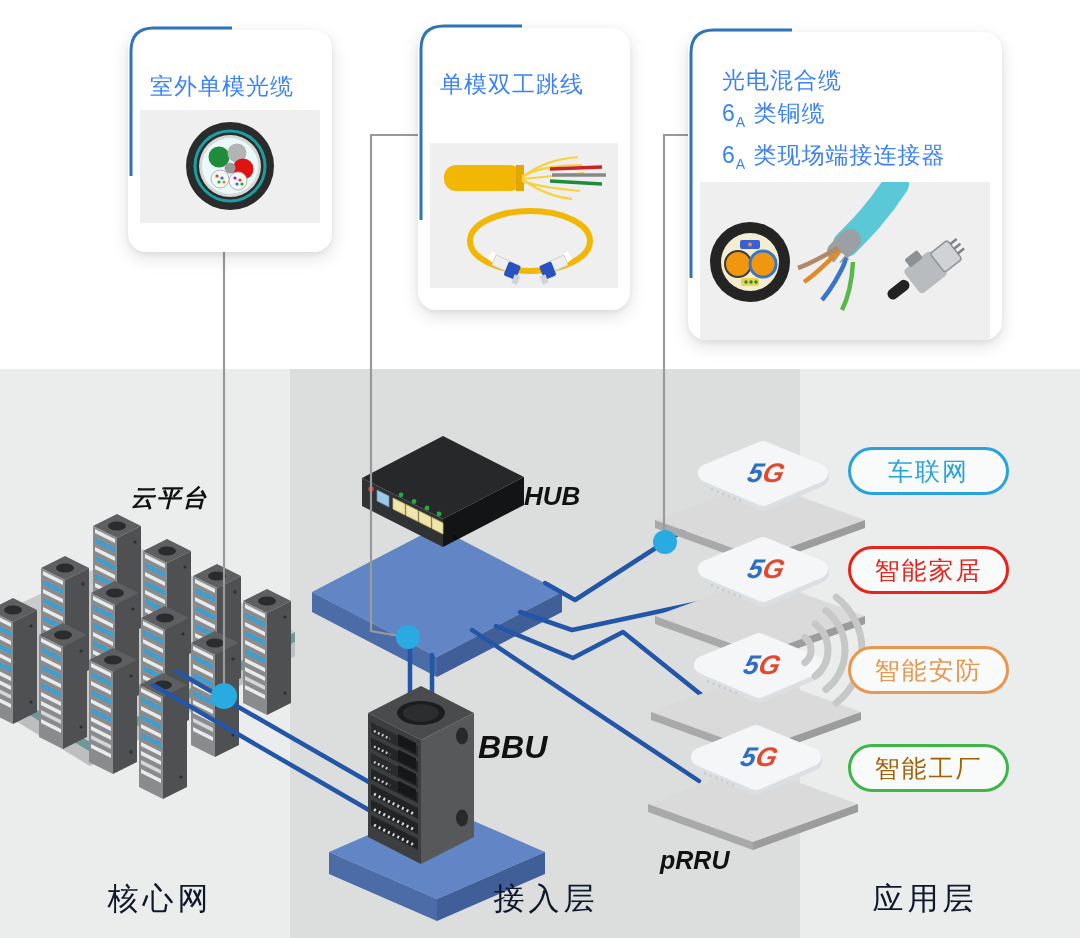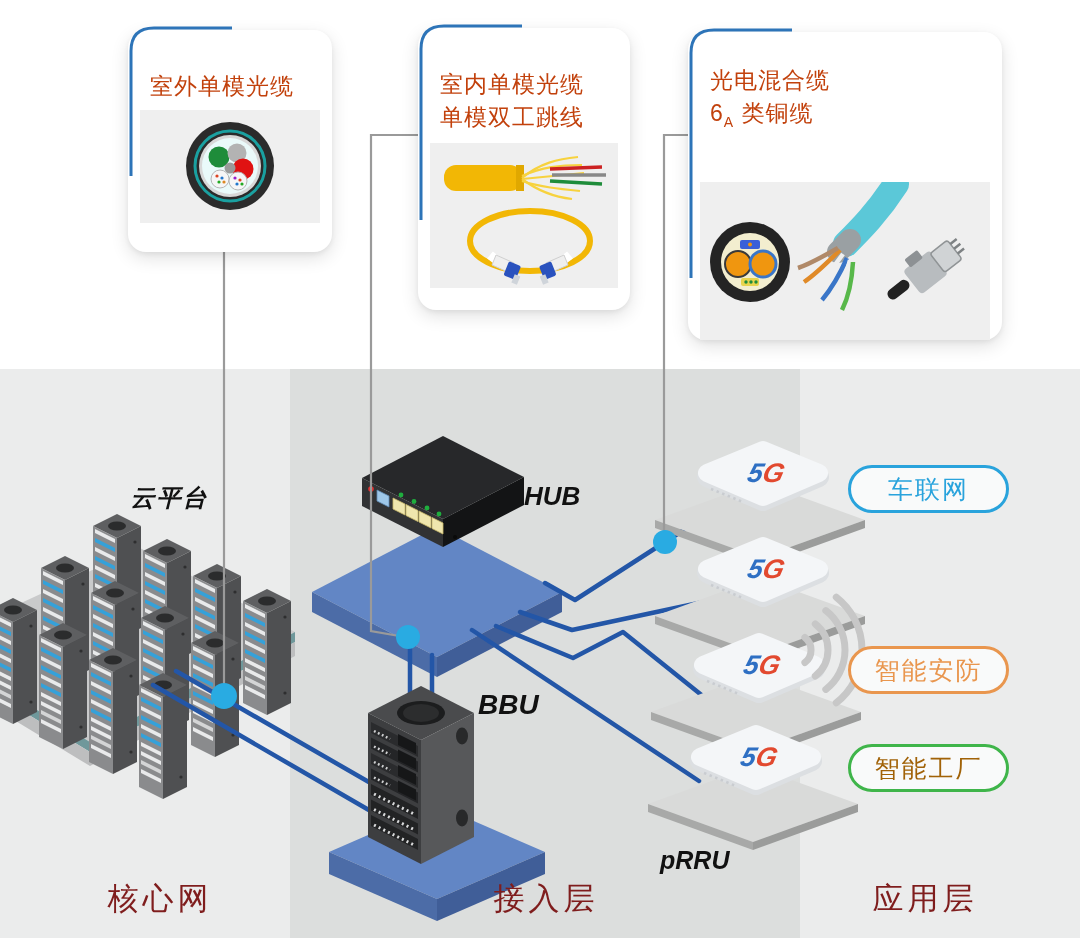--- a/index.html
+++ b/index.html
@@ -7,25 +7,25 @@
   #stage{position:relative;width:1080px;height:938px;background:#ffffff;overflow:hidden;}
   .zone{position:absolute;top:369px;height:569px;}
   #zone-core{left:0;width:290px;background:var(--zone-side-bg);}
   #zone-access{left:290px;width:510px;background:var(--zone-mid-bg);}
   #zone-app{left:800px;width:280px;background:var(--zone-side-bg);}
   #diagram{position:absolute;left:0;top:0;width:1080px;height:938px;z-index:2;}
   .card{position:absolute;background:#ffffff;border-radius:18px;
         box-shadow:0 6px 18px rgba(0,0,0,.12), 0 2px 5px rgba(0,0,0,.06);z-index:5;}
   .card .accent{position:absolute;left:-6px;top:-6px;overflow:visible;pointer-events:none;}
   .card-body{padding:40px 20px 0 22px;}
-  .card-title{color:#c2410c;font-size:23px;line-height:33px;letter-spacing:1px;}
+  .card-title{color:#3b82f6;font-size:23px;line-height:33px;letter-spacing:1px;}
   .card-title sub{font-size:14px;}
   .card-img{position:absolute;background:#efefef;}
   .label{position:absolute;color:#111;font-weight:bold;z-index:5;font-style:italic;}
-  .zone-label{position:absolute;color:#7f1d1d;font-size:31px;letter-spacing:4px;
+  .zone-label{position:absolute;color:#0f172a;font-size:31px;letter-spacing:4px;
               font-weight:500;width:200px;text-align:center;z-index:5;}
   .pill{position:absolute;left:848px;width:155px;height:42px;border:3px solid;
         border-radius:24px;background:#f9fafa;display:flex;align-items:center;
         justify-content:center;font-size:25px;letter-spacing:2px;font-weight:500;z-index:5;}
 </style>
 </head>
 <body>
 
 <div id="stage">
 
@@ -220,21 +220,20 @@
           <circle cx="102" cy="74" r="1.6" fill="#2a2"></circle>
       </svg>
     </div>
   </div>
 
   <div class="card" style="left:418px;top:28px;width:212px;height:282px;">
     <svg class="accent" width="130" height="240">
       <path d="M110,4 L32,4 Q9,4 9,27 L9,198" fill="none" style="stroke:var(--accent-blue)" stroke-width="3"></path>
     </svg>
     <div class="card-body">
-      <div class="card-title"><span>室内单模光缆</span></div>
       <div class="card-title"><span>单模双工跳线</span></div>
     </div>
     <div class="card-img" style="left:12px;top:115px;width:188px;height:145px;">
       <svg width="188" height="145" viewBox="0 0 188 145">
         <rect x="14" y="22" width="78" height="26" rx="12" fill="#f2b705"></rect>
         <rect x="86" y="22" width="8" height="26" fill="#e0a800"></rect>
         <g stroke="#f7d23e" stroke-width="2.2" fill="none">
           <path d="M92,35 C110,20 128,16 148,14"></path>
             <path d="M92,33 C112,24 130,22 152,22"></path>
           <path d="M92,36 C112,34 134,32 154,30"></path>
@@ -256,23 +255,24 @@
         <rect x="83" y="132" width="6" height="9" fill="#cfd4da" transform="rotate(22 86 136)"></rect>
         <rect x="111" y="132" width="6" height="9" fill="#cfd4da" transform="rotate(-22 114 136)"></rect>
       </svg>
     </div>
   </div>
 
   <div class="card" style="left:688px;top:32px;width:314px;height:308px;">
     <svg class="accent" width="130" height="290">
       <path d="M110,4 L32,4 Q9,4 9,27 L9,252" fill="none" style="stroke:var(--accent-blue)" stroke-width="3"></path>
     </svg>
-    <div class="card-body" style="padding-top:32px;">
+    <div class="card-body" style="padding-top:32px;margin-left:12px;">
       <div class="card-title"><span>光电混合缆</span></div>
       <div class="card-title"><span>6</span><sub>A</sub><span> 类铜缆</span></div>
+      <div class="card-title"><span>6</span><sub>A</sub><span> 类现场端接连接器</span></div>
     </div>
     <div class="card-img" style="left:12px;top:150px;width:290px;height:158px;">
       <svg width="290" height="158" viewBox="0 0 290 158">
         <circle cx="50" cy="80" r="40" fill="#242424"></circle>
         <circle cx="50" cy="80" r="29" fill="#f3eecf"></circle>
         <circle cx="38" cy="82" r="13" fill="#f0960f" stroke="#3a3a3a" stroke-width="2"></circle>
         <circle cx="63" cy="82" r="13" fill="#f0960f" stroke="#3a76c8" stroke-width="3"></circle>
         <rect x="40" y="58" width="20" height="9" rx="2" fill="#3a5fd8"></rect>
         <circle cx="50" cy="62.5" r="2" fill="#f0960f"></circle>
         <rect x="41" y="96" width="18" height="8" rx="2" fill="#e8d44d"></rect>
@@ -295,25 +295,28 @@
           <path d="M260,78 h8 M260,84 h8 M260,90 h8" stroke="#7e8284" stroke-width="2.5"></path>
           <rect x="214" y="62" width="16" height="10" rx="2" fill="#8d9194"></rect>
           <path d="M198,82 h-14" stroke="#222" stroke-width="11" stroke-linecap="round"></path>
         </g>
       </svg>
     </div>
   </div>
 
   <div class="label" style="left:112px;top:482px;width:115px;text-align:center;font-size:24px;letter-spacing:2px;">云平台</div>
   <div class="label" style="left:524px;top:481px;font-size:26px;">HUB</div>
-  <div class="label" style="left:478px;top:689px;font-size:28px;">BBU</div>
+  <div class="label" style="left:478px;top:729px;font-size:32px;">BBU</div>
   <div class="label" style="left:660px;top:846px;width:80px;text-align:left;font-size:25px;">pRRU</div>
 
-  <div class="pill" style="top: 465px; color: rgb(41, 163, 220); border-color: rgb(41, 163, 220);">
+  <div class="pill" style="top: 447px; color: rgb(41, 163, 220); border-color: rgb(41, 163, 220);">
     <span>车联网</span>
+    </div>
+  <div class="pill" style="top: 546px; color: rgb(232, 35, 28); border-color: rgb(232, 35, 28);">
+    <span>智能家居</span>
     </div>
   <div class="pill" style="top: 646px; color: rgb(233, 150, 78); border-color: rgb(233, 150, 78); align-items: center;">
     <span>智能安防</span>
     </div>
   <div class="pill" style="top: 744px; color: #a16207; border-color: rgb(63, 181, 74);">
     <span>智能工厂</span>
     </div>
 
   <div class="zone-label" style="left:60px;top:878px;">核心网</div>
   <div class="zone-label" style="left:446px;top:878px;">接入层</div>

